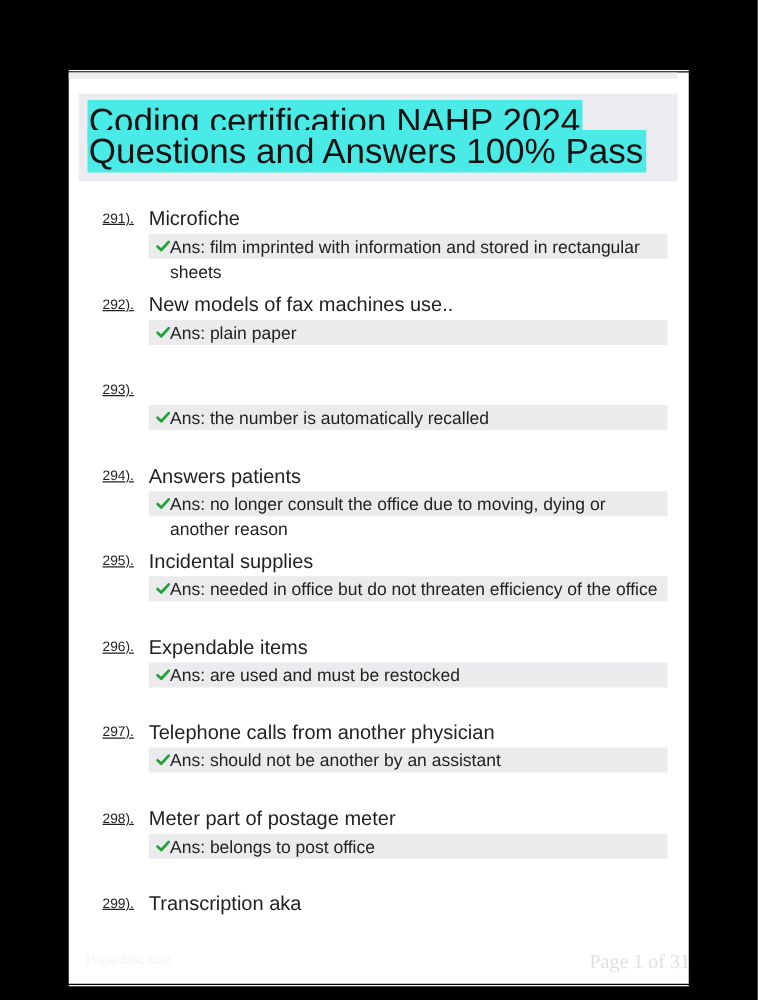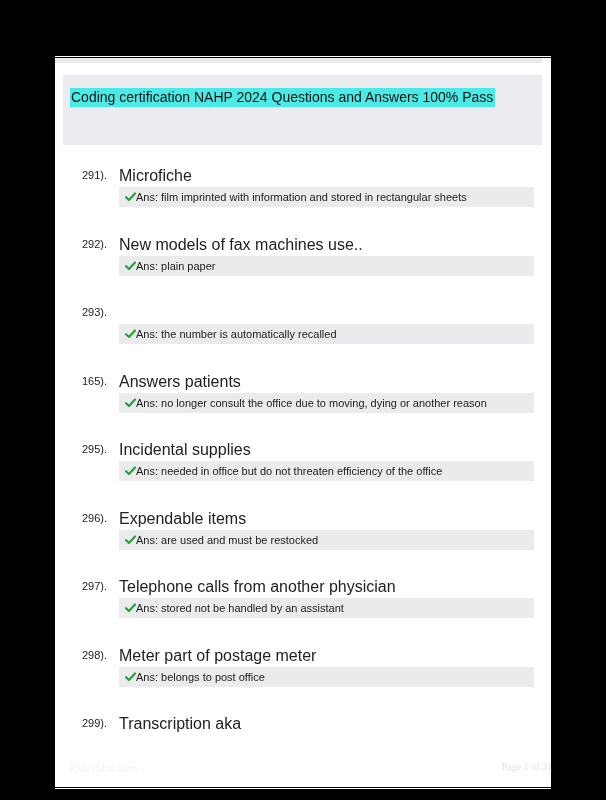--- a/index.html
+++ b/index.html
@@ -49,21 +49,21 @@
       top: 17px;
       width: 479px;
       height: 70px;
       background: #ececf0;
     }
     .title-text {
       position: absolute;
       left: 7px;
       top: 10px;
       width: 460px;
-      font-size: 14px;
+      font-size: 28px;
       line-height: 24px;
       color: #111111;
     }
     .title-text span {
       background: #4aebe6;
       padding: 1px 2px 2px 1px;
       box-decoration-break: clone;
       -webkit-box-decoration-break: clone;
     }
     .qa-list {
@@ -78,37 +78,38 @@
       width: 100%;
       height: 60px;
     }
     .q-number {
       position: absolute;
       left: 27px;
       top: 0;
       font-size: 11px;
       color: #222222;
       line-height: 14px;
+      text-decoration: underline;
     }
     .q-text {
       position: absolute;
       left: 64px;
       top: 1px;
       font-size: 16px;
       color: #222222;
       line-height: 14px;
     }
     .a-box {
       position: absolute;
       left: 64px;
       top: 19px;
       width: 415px;
       height: 20px;
       background: #ebebed;
-      font-size: 11px;
+      font-size: 14px;
       line-height: 20px;
       color: #222222;
     }
     .check-icon {
       position: absolute;
       left: 6px;
       top: 5px;
       width: 11px;
       height: 10px;
     }
@@ -123,21 +124,21 @@
       top: 705px;
       font-size: 10px;
       color: #f2f2f2;
       font-family: "Liberation Sans", sans-serif;
       margin-left: 16px;
     }
     .footer-right {
       position: absolute;
       right: -1px;
       top: 703px;
-      font-size: 10px;
+      font-size: 16px;
       color: #e0e0e0;
       font-family: "Liberation Serif", serif;
     }
   </style>
 </head>
 <body>
 
 <div class="top-rule"></div>
 
 <div class="page">
@@ -175,21 +176,21 @@
       <div class="q-number">293).</div>
       <div class="a-box">
         <svg class="check-icon" viewBox="0 0 11 10">
             <path d="M1 5.2 L4 8 L10 1.5" fill="none" stroke="#22a33a" stroke-width="2.2" stroke-linecap="round" stroke-linejoin="round"></path>
           </svg>
         <span class="a-text">Ans: the number is automatically recalled</span>
       </div>
     </div>
 
     <div class="qa-item" style="top:315.5px">
-      <div class="q-number">165).</div>
+      <div class="q-number">294).</div>
       <div class="q-text">Answers patients</div>
       <div class="a-box">
         <svg class="check-icon" viewBox="0 0 11 10">
             <path d="M1 5.2 L4 8 L10 1.5" fill="none" stroke="#22a33a" stroke-width="2.2" stroke-linecap="round" stroke-linejoin="round"></path>
           </svg>
         <span class="a-text">Ans: no longer consult the office due to moving, dying or another reason</span>
       </div>
     </div>
 
     <div class="qa-item" style="top:384px">
@@ -214,21 +215,21 @@
       </div>
     </div>
 
     <div class="qa-item" style="top:521px">
       <div class="q-number">297).</div>
       <div class="q-text">Telephone calls from another physician</div>
       <div class="a-box">
         <svg class="check-icon" viewBox="0 0 11 10">
             <path d="M1 5.2 L4 8 L10 1.5" fill="none" stroke="#22a33a" stroke-width="2.2" stroke-linecap="round" stroke-linejoin="round"></path>
           </svg>
-        <span class="a-text">Ans: stored not be handled by an assistant</span>
+        <span class="a-text">Ans: should not be another by an assistant</span>
       </div>
     </div>
 
     <div class="qa-item" style="top:589.5px">
       <div class="q-number">298).</div>
       <div class="q-text">Meter part of postage meter</div>
       <div class="a-box">
         <svg class="check-icon" viewBox="0 0 11 10">
             <path d="M1 5.2 L4 8 L10 1.5" fill="none" stroke="#22a33a" stroke-width="2.2" stroke-linecap="round" stroke-linejoin="round"></path>
           </svg>

